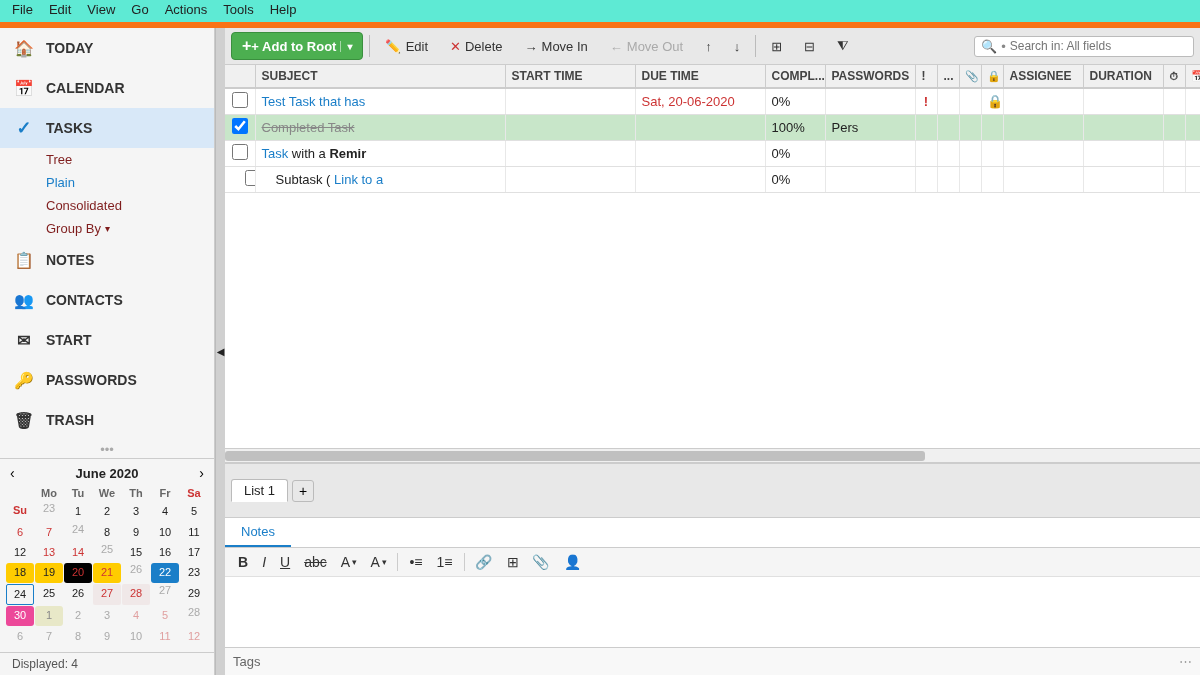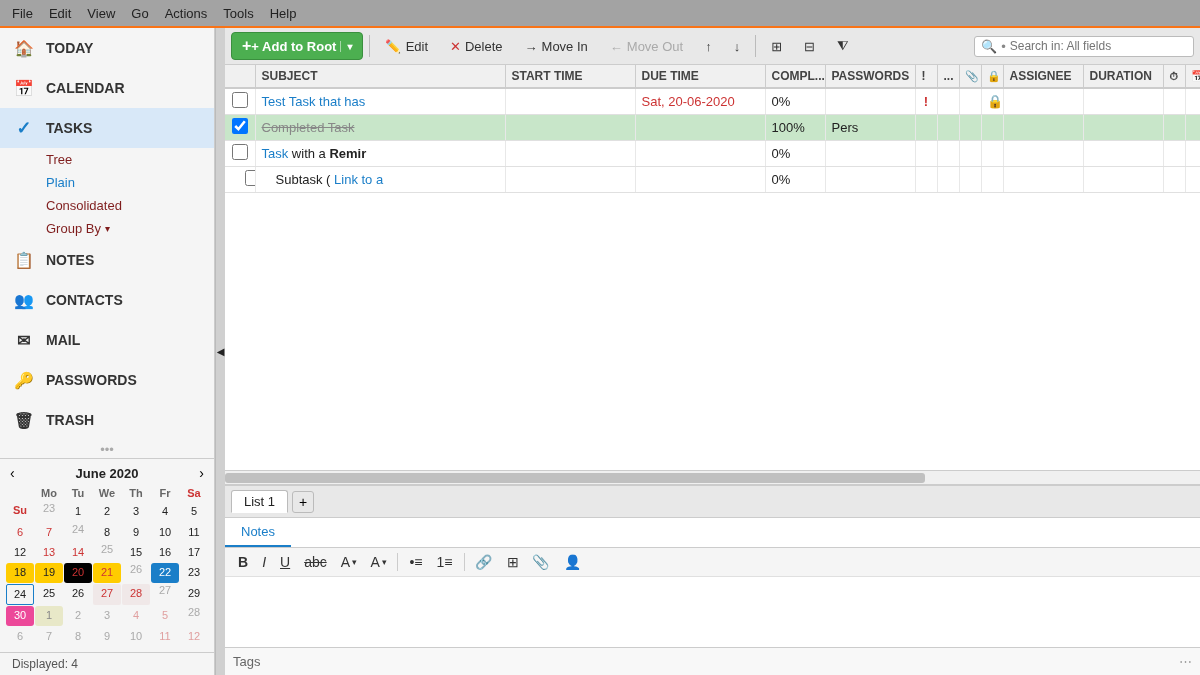--- a/index.html
+++ b/index.html
@@ -1,19 +1,19 @@
 <!DOCTYPE html>
 <html><head>
   <meta charset="utf-8">
   <style>
     * { box-sizing: border-box; margin: 0; padding: 0; }
     body { font-family: 'Segoe UI', Arial, sans-serif; font-size: 13px; background: #f0f0f0; color: #222; overflow: hidden; width: 1200px; height: 675px; display: flex; flex-direction: column; }
 
     
-    .menubar { display: flex; align-items: center; background: #a3a3a3; border-bottom: 2px solid #f97316; height: 28px; padding: 0 4px; flex-shrink: 0; }
+    .menubar { display: flex; background: #5eead4; border-bottom: 6px solid #f97316; height: 28px; padding: 0 4px; flex-shrink: 0; }
     .menubar-item { padding: 2px 8px; cursor: pointer; font-size: 13px; }
 
     
     .main-layout { display: flex; flex: 1; overflow: hidden; }
 
     
     .sidebar { width: 215px; background: #f5f5f5; border-right: 1px solid #ccc; display: flex; flex-direction: column; flex-shrink: 0; overflow: hidden; }
     .sidebar-nav { flex: 1; overflow-y: auto; }
     .sidebar-nav-item { display: flex; align-items: center; padding: 8px 12px; cursor: pointer; font-size: 14px; font-weight: 600; color: #333; }
     .sidebar-nav-item.active { background: #d8e8f8; }
@@ -62,21 +62,21 @@
     .task-cb { width: 16px; height: 16px; cursor: pointer; }
     .task-overdue { color: #cc3333; }
     .priority-high { color: #cc3333; font-size: 16px; font-weight: bold; text-align: center; }
 
     
     .scroll-area { height: 14px; background: #f0f0f0; border-top: 1px solid #ccc; display: flex; align-items: center; overflow: hidden; flex-shrink: 0; }
     .scroll-thumb { height: 10px; background: #c0c0c0; border-radius: 3px; width: 700px; margin-left: 0; cursor: pointer; }
 
     
     .bottom-panel { border-top: 2px solid #ccc; background: #f5f5f5; flex-shrink: 0; }
-    .bottom-tabs-bar { display: flex; align-items: center; padding: 4px 6px; background: #e8e8e8; border-bottom: 1px solid #ccc; gap: 4px; }
+    .bottom-tabs-bar { display: flex; align-items: center; padding: 15px 6px; background: #e8e8e8; border-bottom: 1px solid #ccc; gap: 4px; }
     .bottom-tab { padding: 3px 12px; cursor: pointer; font-size: 13px; background: #d8d8d8; border: 1px solid #bbb; border-radius: 3px 3px 0 0; }
     .bottom-tab.active { background: white; border-bottom-color: white; }
     .bottom-tab-add { width: 22px; height: 22px; background: none; border: 1px solid #bbb; border-radius: 3px; cursor: pointer; display: flex; align-items: center; justify-content: center; font-size: 14px; }
     .detail-tabs { display: flex; border-bottom: 1px solid #ccc; background: white; }
     .detail-tab { padding: 6px 16px; cursor: pointer; font-size: 13px; border-bottom: 2px solid transparent; }
     .detail-tab.active { border-bottom: 2px solid #1a7ec8; color: #1a7ec8; }
     .detail-toolbar { display: flex; align-items: center; gap: 4px; padding: 4px 8px; background: #f5f5f5; border-bottom: 1px solid #e0e0e0; }
     .detail-toolbar-btn { background: none; border: none; cursor: pointer; font-size: 14px; padding: 2px 5px; border-radius: 2px; color: #333; }
     .detail-content { min-height: 80px; background: white; padding: 6px; }
     .tags-bar { display: flex; align-items: center; padding: 4px 8px; border-top: 1px solid #ccc; background: #f8f8f8; min-height: 28px; }
@@ -129,21 +129,21 @@
         <span>NOTES</span>
       </div>
 
       <div class="sidebar-nav-item">
         <span class="nav-icon" style="font-size:16px;">👥</span>
         <span>CONTACTS</span>
       </div>
 
       <div class="sidebar-nav-item">
         <span class="nav-icon" style="font-size:16px;">✉</span>
-        <span>MAIL</span>
+        <span>START</span>
       </div>
 
       <div class="sidebar-nav-item">
         <span class="nav-icon" style="font-size:16px;">🔑</span>
         <span>PASSWORDS</span>
       </div>
 
       <div class="sidebar-nav-item">
         <span class="nav-icon" style="font-size:16px;">🗑</span>
         <span>TRASH</span>

